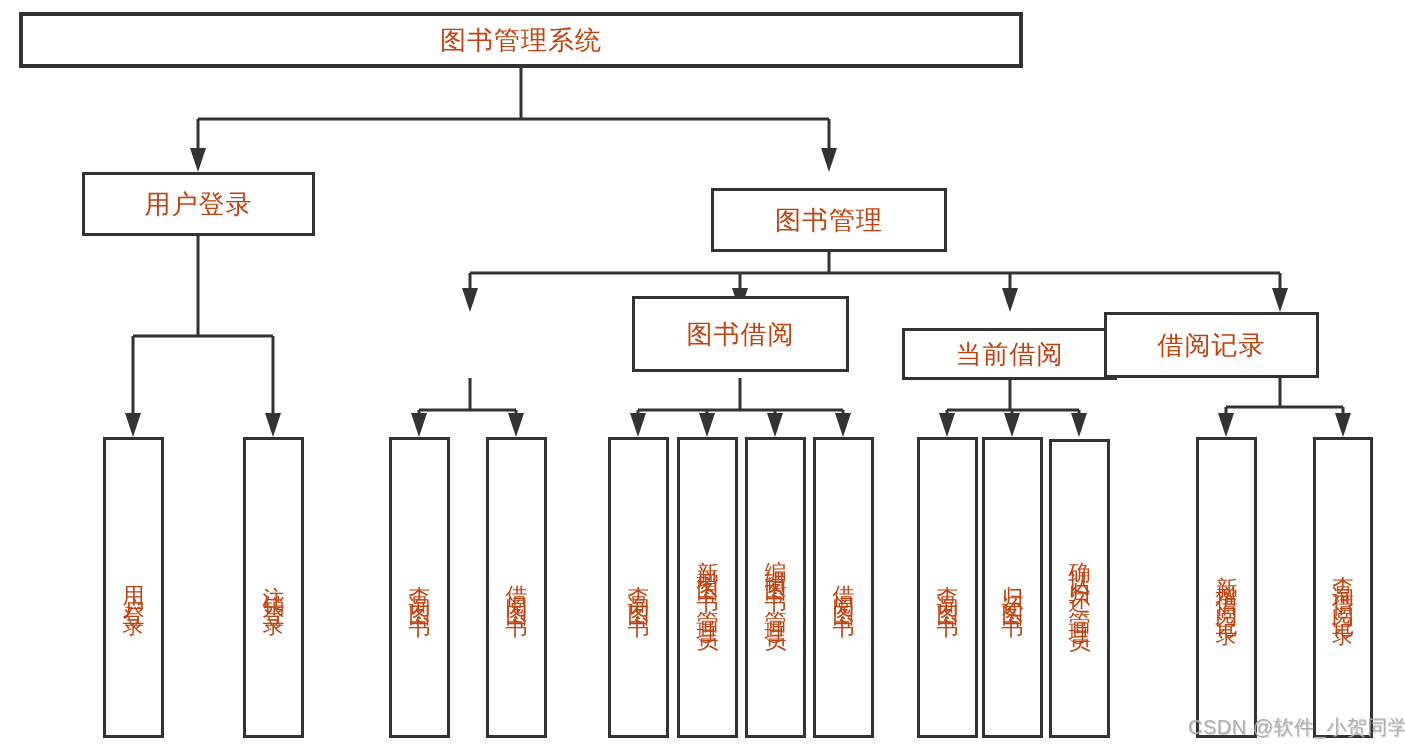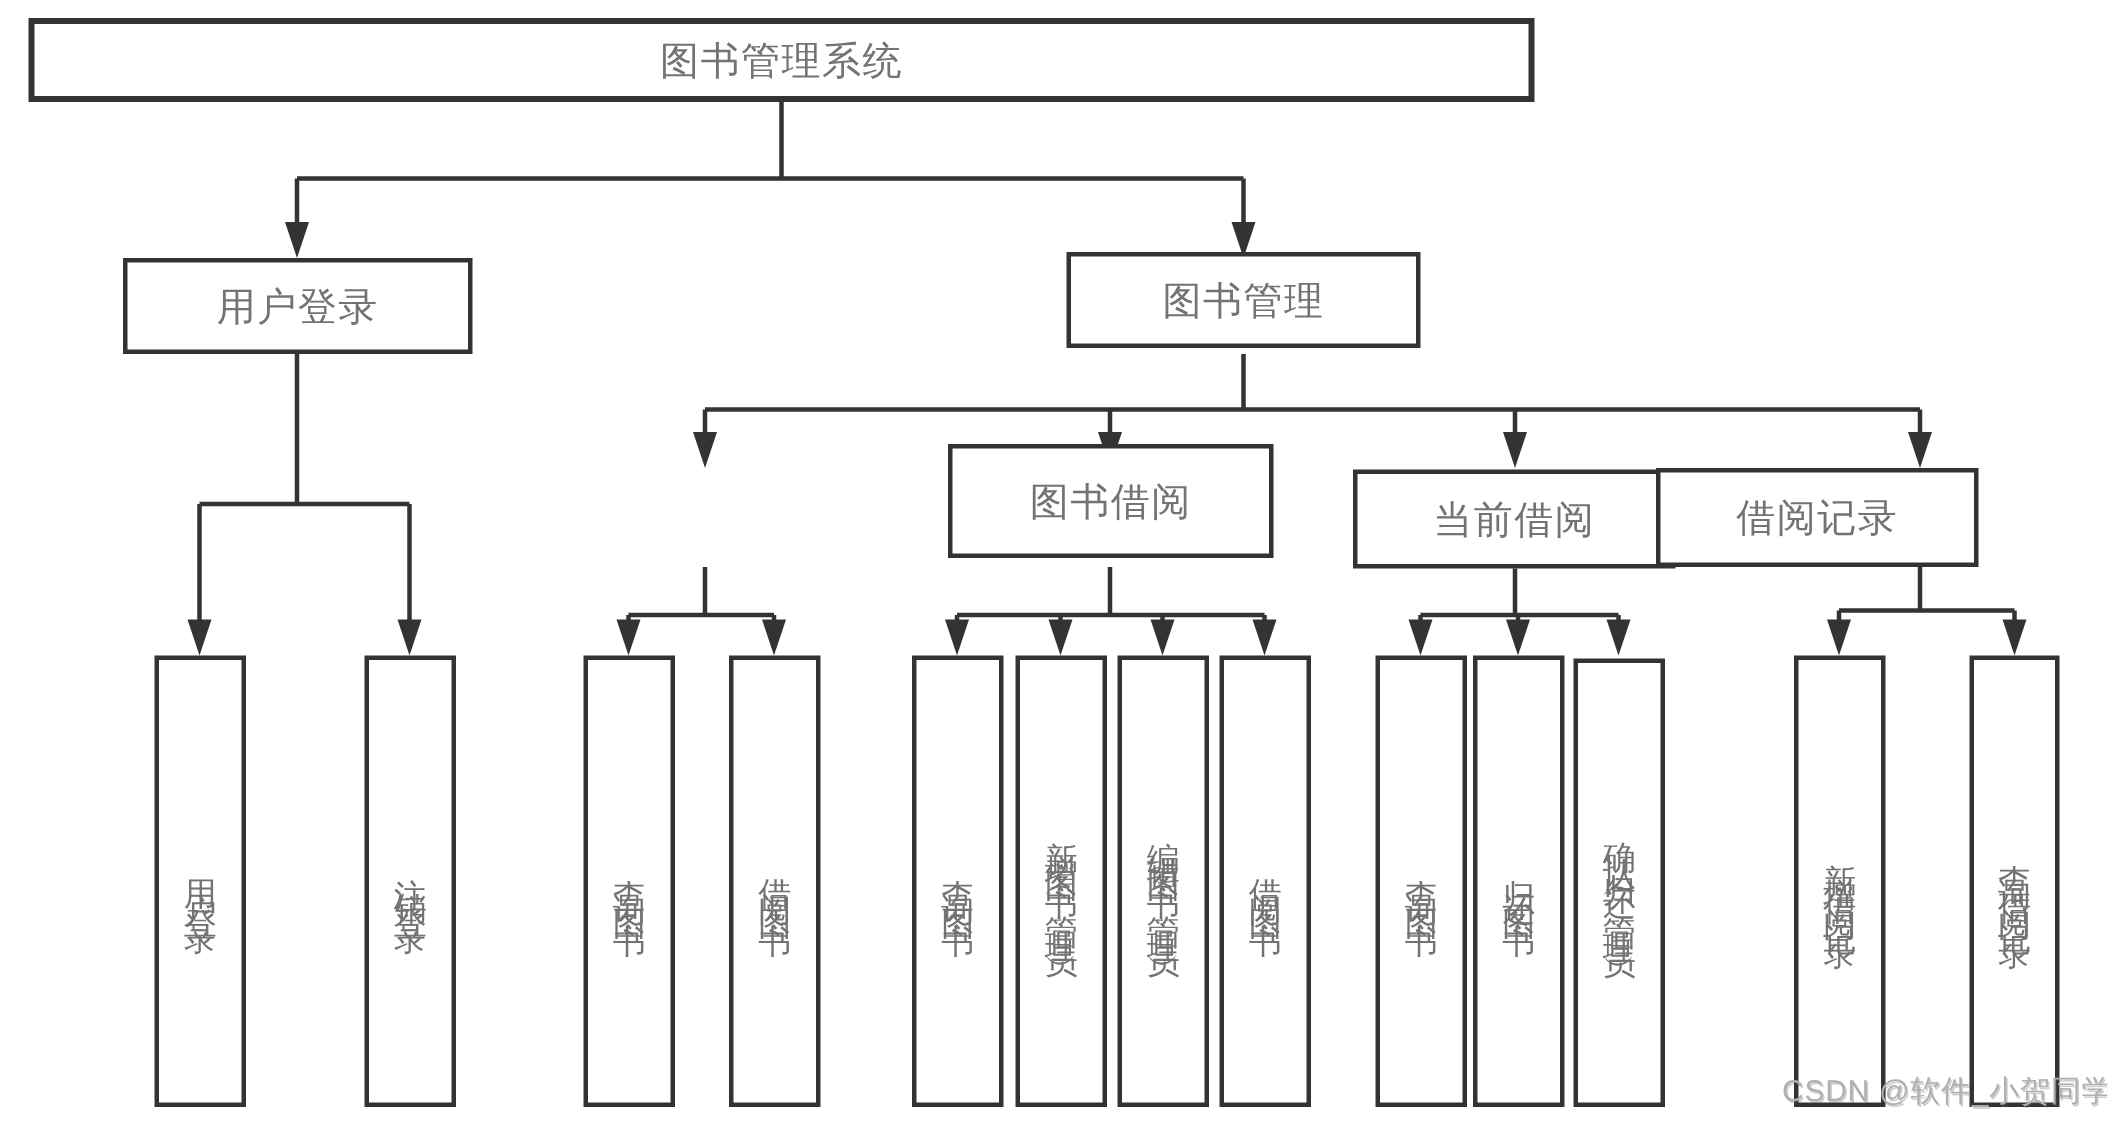--- a/index.html
+++ b/index.html
@@ -21,21 +21,21 @@
     top: 0;
     width: 1405px;
     height: 747px;
     pointer-events: none;
   }
   .node {
     position: absolute;
     box-sizing: border-box;
     border: 3px solid #333333;
     background: #ffffff;
-    color: #737373;
+    color: #c2410c;
     display: flex;
     align-items: center;
     justify-content: center;
   }
   .h-node span {
     font-size: 26px;
     letter-spacing: 1px;
     white-space: nowrap;
   }
   .v-node span {
@@ -92,28 +92,28 @@
     <polygon fill="#333333" points="1335,413 1351,413 1343,437"></polygon>
   </svg>
 
   <div class="node h-node" style="left:19px;top:12px;width:1004px;height:56px;border-width:4px">
     <span>图书管理系统</span>
   </div>
 
   <div class="node h-node" style="left:82px;top:172px;width:233px;height:64px">
     <span>用户登录</span>
   </div>
-  <div class="node h-node" style="left:711px;top:168px;width:236px;height:64px">
+  <div class="node h-node" style="left:711px;top:188px;width:236px;height:64px">
     <span>图书管理</span>
   </div>
 
   <div class="node h-node" style="left:632px;top:296px;width:217px;height:76px">
     <span>图书借阅</span>
   </div>
-  <div class="node h-node" style="left:902px;top:313px;width:215px;height:66px">
+  <div class="node h-node" style="left:902px;top:328px;width:215px;height:52px">
     <span>当前借阅</span>
   </div>
   <div class="node h-node" style="left:1104px;top:312px;width:215px;height:66px">
     <span>借阅记录</span>
   </div>
 
   <div class="node v-node" style="left:103px;top:437px;width:61px;height:301px">
     <span>用户登录</span>
   </div>
   <div class="node v-node" style="left:243px;top:437px;width:61px;height:301px">

